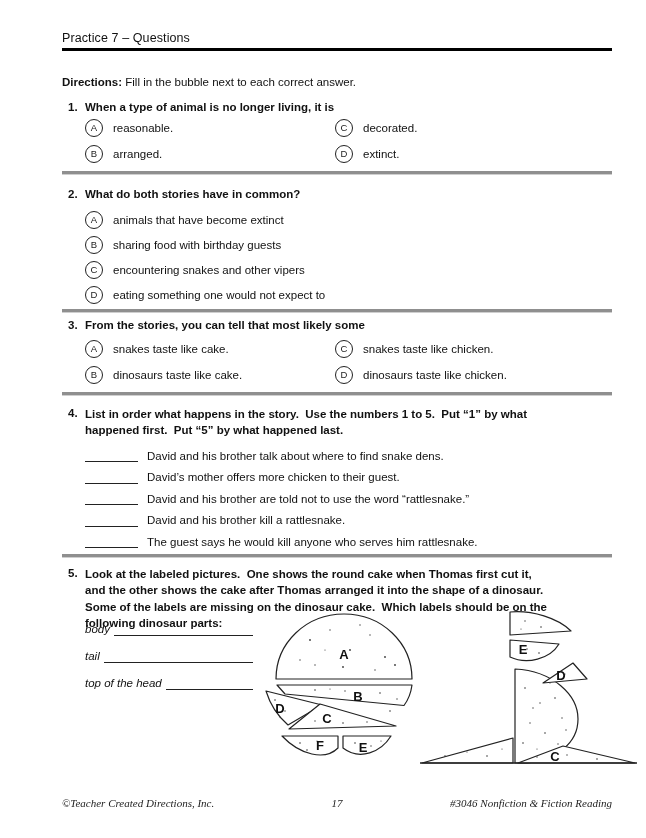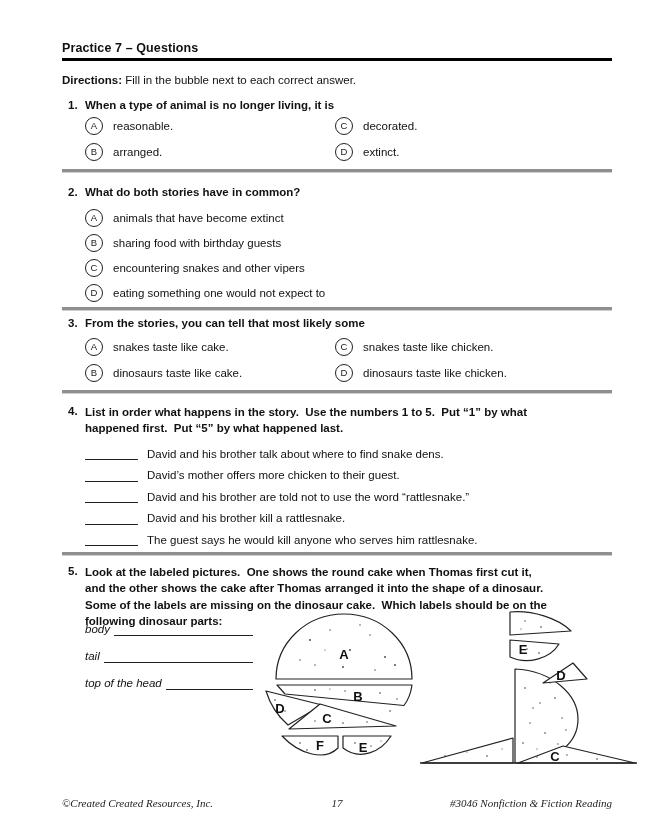--- a/index.html
+++ b/index.html
@@ -2,23 +2,23 @@
 <html><head>
 <meta charset="utf-8">
 <style>
   html,body{margin:0;padding:0;background:#e8e8e8;}
   .page{
     position:relative;width:646px;height:838px;background:#ffffff;
     font-family:"Liberation Sans",sans-serif;color:#111;overflow:hidden;
     margin:0 auto;
   }
   .content{position:absolute;left:62px;top:0;width:550px;}
-  .header-title{margin-top:41px;font-size:12.5px;font-weight:bold;letter-spacing:.1px;}
+  .header-title{margin-top:31px;font-size:12.5px;font-weight:normal;letter-spacing:.1px;}
   .header-rule{margin-top:3px;height:3px;background:#000;}
-  .directions{margin-top:13px;font-size:11.5px;}
+  .directions{margin-top:25px;font-size:11.5px;}
   .directions b{font-weight:bold;}
   .divider{height:3px;background:#8f8f8f;border-bottom:1px solid #cfcfcf;}
   .d1{margin-top:4px;} .d2{margin-top:2px;} .d3{margin-top:4px;} .d4{margin-top:1px;}
   .question{display:flex;align-items:flex-start;}
   .q1{margin-top:12px;} .q2{margin-top:12px;} .q3{margin-top:5px;} .q4{margin-top:10px;} .q5{margin-top:8px;}
   .qnum{flex:none;width:17px;margin-left:6px;font-weight:bold;font-size:11.5px;line-height:15px;}
   .qbody{flex:1;}
   .qtext{font-weight:bold;font-size:11.5px;line-height:15px;}
   .qline{font-weight:bold;font-size:11.5px;line-height:16px;white-space:pre;}
   .q5 .qline{line-height:16.5px;}
@@ -277,17 +277,17 @@
       <circle cx="182" cy="156" r="0.8"></circle>
         <circle cx="150" cy="71" r="0.6"></circle>
     </g>
     <path d="M5,160 L222,160" stroke="#222" stroke-width="1.3" fill="none"></path>
     <text x="108" y="51">E</text>
     <text x="146" y="77">D</text>
     <text x="140" y="158">C</text>
   </svg>
 
   <div class="footer">
-    <span class="f-left">©Created Created Resources, Inc.</span>
+    <span class="f-left">©Teacher Created Directions, Inc.</span>
     <span class="f-center">17</span>
     <span class="f-right">#3046 Nonfiction &amp; Fiction Reading</span>
   </div>
 </div>
 
 </body></html>

